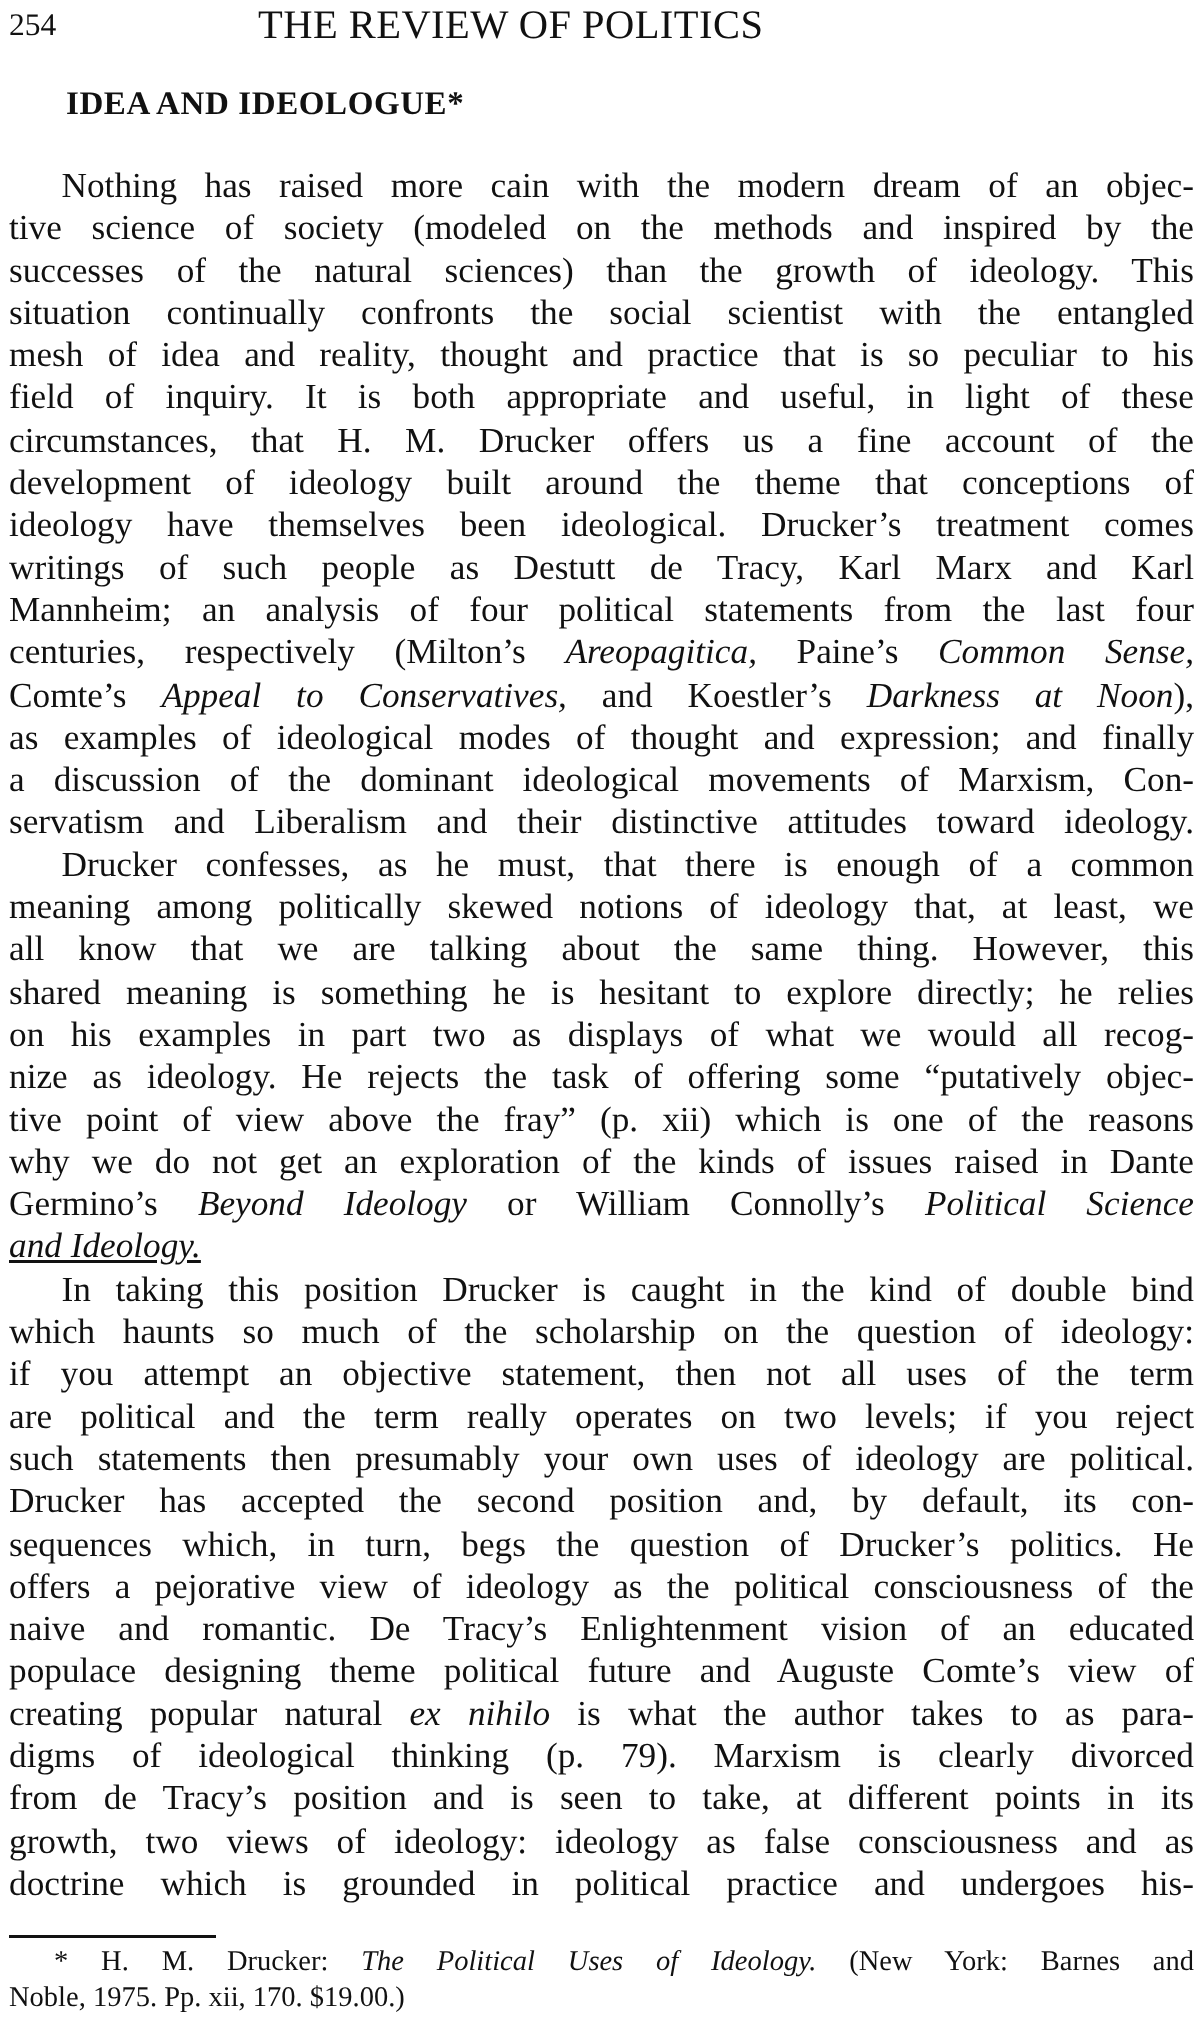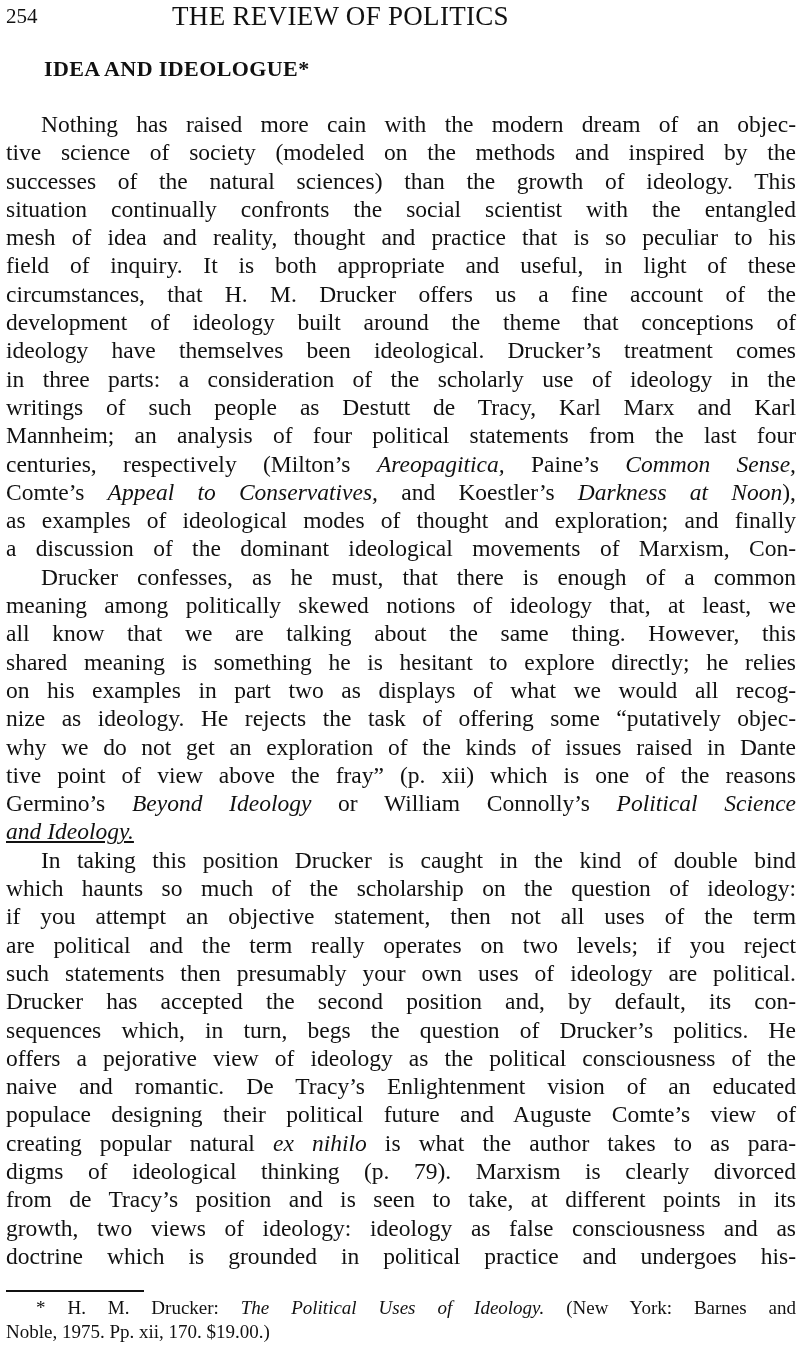--- a/index.html
+++ b/index.html
@@ -31,49 +31,49 @@
 
     <span class="line indent"><span>Nothing has raised more cain with the modern dream of an objec-</span></span>
     <span class="line"><span>tive science of society (modeled on the methods and inspired by the</span></span>
     <span class="line"><span>successes of the natural sciences) than the growth of ideology. This</span></span>
     <span class="line"><span>situation continually confronts the social scientist with the entangled</span></span>
     <span class="line"><span>mesh of idea and reality, thought and practice that is so peculiar to his</span></span>
     <span class="line"><span>field of inquiry. It is both appropriate and useful, in light of these</span></span>
     <span class="line"><span>circumstances, that H. M. Drucker offers us a fine account of the</span></span>
     <span class="line"><span>development of ideology built around the theme that conceptions of</span></span>
     <span class="line"><span>ideology have themselves been ideological. Drucker’s treatment comes</span></span>
-    <span class="line"><span>in three parts: a consideration of the scholarly use of ideology in the</span></span>
     <span class="line"><span>writings of such people as Destutt de Tracy, Karl Marx and Karl</span></span>
     <span class="line"><span>Mannheim; an analysis of four political statements from the last four</span></span>
     <span class="line"><span>centuries, respectively (Milton’s </span><i>Areopagitica,</i><span> Paine’s </span><i>Common Sense,</i></span>
     <span class="line"><span>Comte’s </span><i>Appeal to Conservatives,</i><span> and Koestler’s </span><i>Darkness at Noon</i><span>),</span></span>
-    <span class="line"><span>as examples of ideological modes of thought and exploration; and finally</span></span>
+    <span class="line"><span>as examples of ideological modes of thought and expression; and finally</span></span>
     <span class="line"><span>a discussion of the dominant ideological movements of Marxism, Con-</span></span>
+    <span class="line"><span>servatism and Liberalism and their distinctive attitudes toward ideology.</span></span>
 
     <span class="line indent"><span>Drucker confesses, as he must, that there is enough of a common</span></span>
     <span class="line"><span>meaning among politically skewed notions of ideology that, at least, we</span></span>
     <span class="line"><span>all know that we are talking about the same thing. However, this</span></span>
     <span class="line"><span>shared meaning is something he is hesitant to explore directly; he relies</span></span>
     <span class="line"><span>on his examples in part two as displays of what we would all recog-</span></span>
     <span class="line"><span>nize as ideology. He rejects the task of offering some “putatively objec-</span></span>
+    <span class="line"><span>tive point of view above the fray” (p. xii) which is one of the reasons</span></span>
     <span class="line"><span>why we do not get an exploration of the kinds of issues raised in Dante</span></span>
-    <span class="line"><span>tive point of view above the fray” (p. xii) which is one of the reasons</span></span>
     <span class="line"><span>Germino’s </span><i>Beyond Ideology</i><span> or William Connolly’s </span><i>Political Science</i></span>
     <span class="line last"><i>and Ideology.</i></span>
 
     <span class="line indent"><span>In taking this position Drucker is caught in the kind of double bind</span></span>
     <span class="line"><span>which haunts so much of the scholarship on the question of ideology:</span></span>
     <span class="line"><span>if you attempt an objective statement, then not all uses of the term</span></span>
     <span class="line"><span>are political and the term really operates on two levels; if you reject</span></span>
     <span class="line"><span>such statements then presumably your own uses of ideology are political.</span></span>
     <span class="line"><span>Drucker has accepted the second position and, by default, its con-</span></span>
     <span class="line"><span>sequences which, in turn, begs the question of Drucker’s politics. He</span></span>
     <span class="line"><span>offers a pejorative view of ideology as the political consciousness of the</span></span>
     <span class="line"><span>naive and romantic. De Tracy’s Enlightenment vision of an educated</span></span>
-    <span class="line"><span>populace designing their political future and Auguste Comte’s view of</span></span>
+    <span class="line"><span>populace designing theme political future and Auguste Comte’s view of</span></span>
     <span class="line"><span>creating popular natural </span><i>ex nihilo</i><span> is what the author takes to as para-</span></span>
     <span class="line"><span>digms of ideological thinking (p. 79). Marxism is clearly divorced</span></span>
     <span class="line"><span>from de Tracy’s position and is seen to take, at different points in its</span></span>
     <span class="line"><span>growth, two views of ideology: ideology as false consciousness and as</span></span>
     <span class="line"><span>doctrine which is grounded in political practice and undergoes his-</span></span>
   </div>
 
   <div class="fn-rule"></div>
 
   <div class="footnote">

